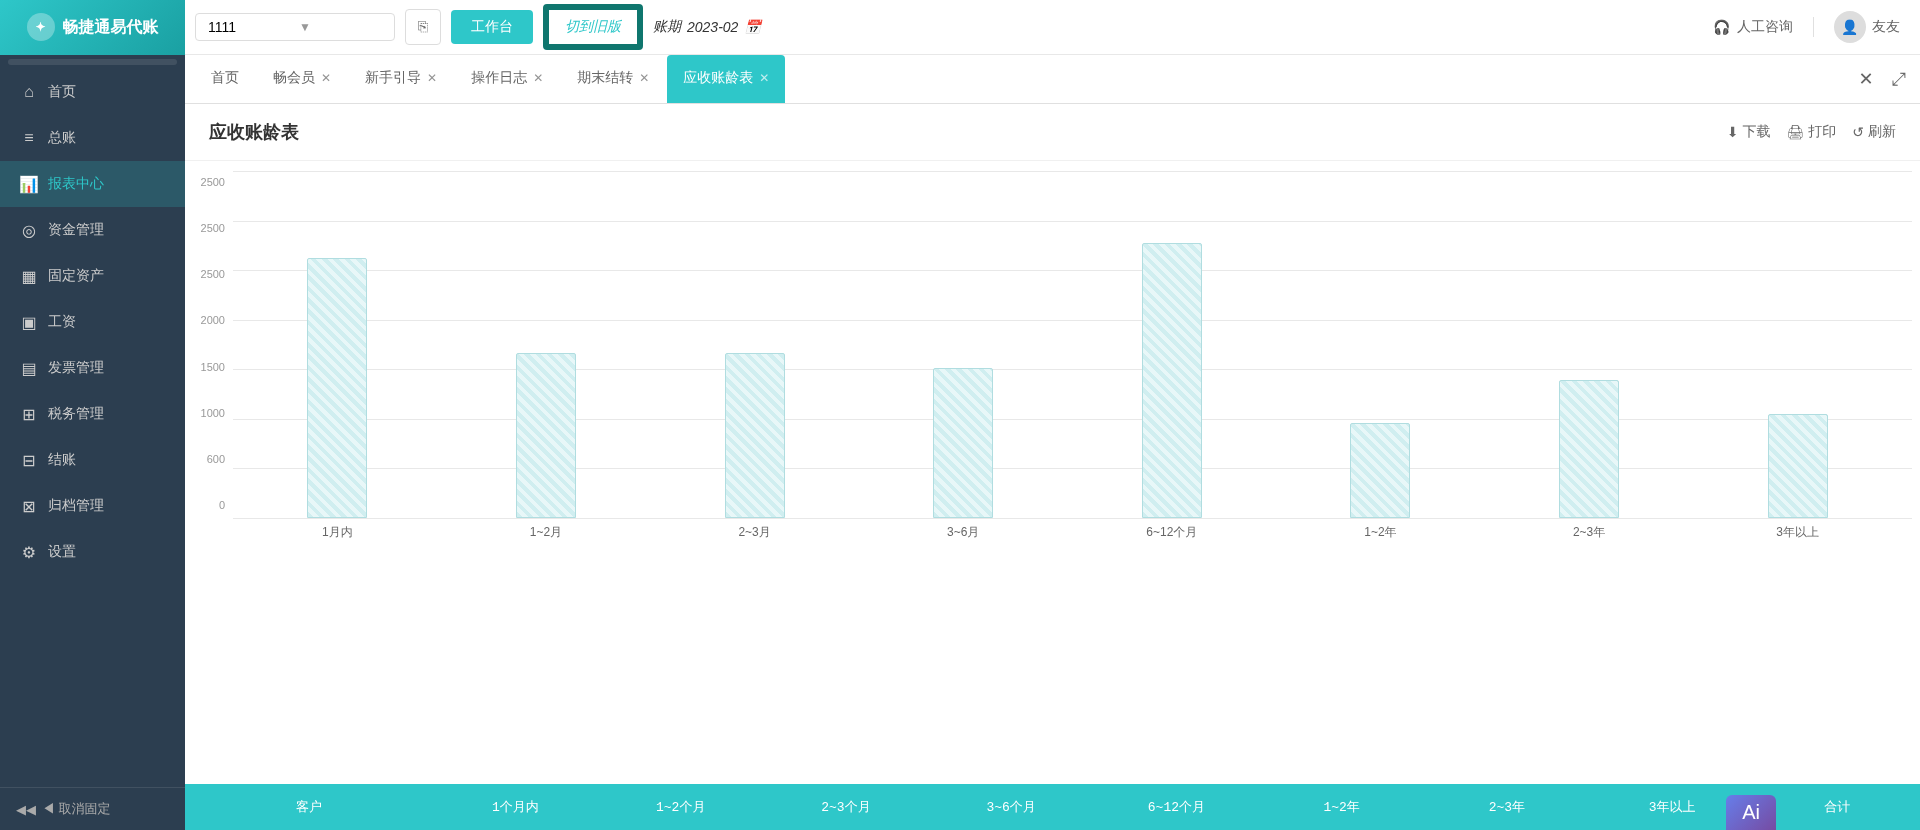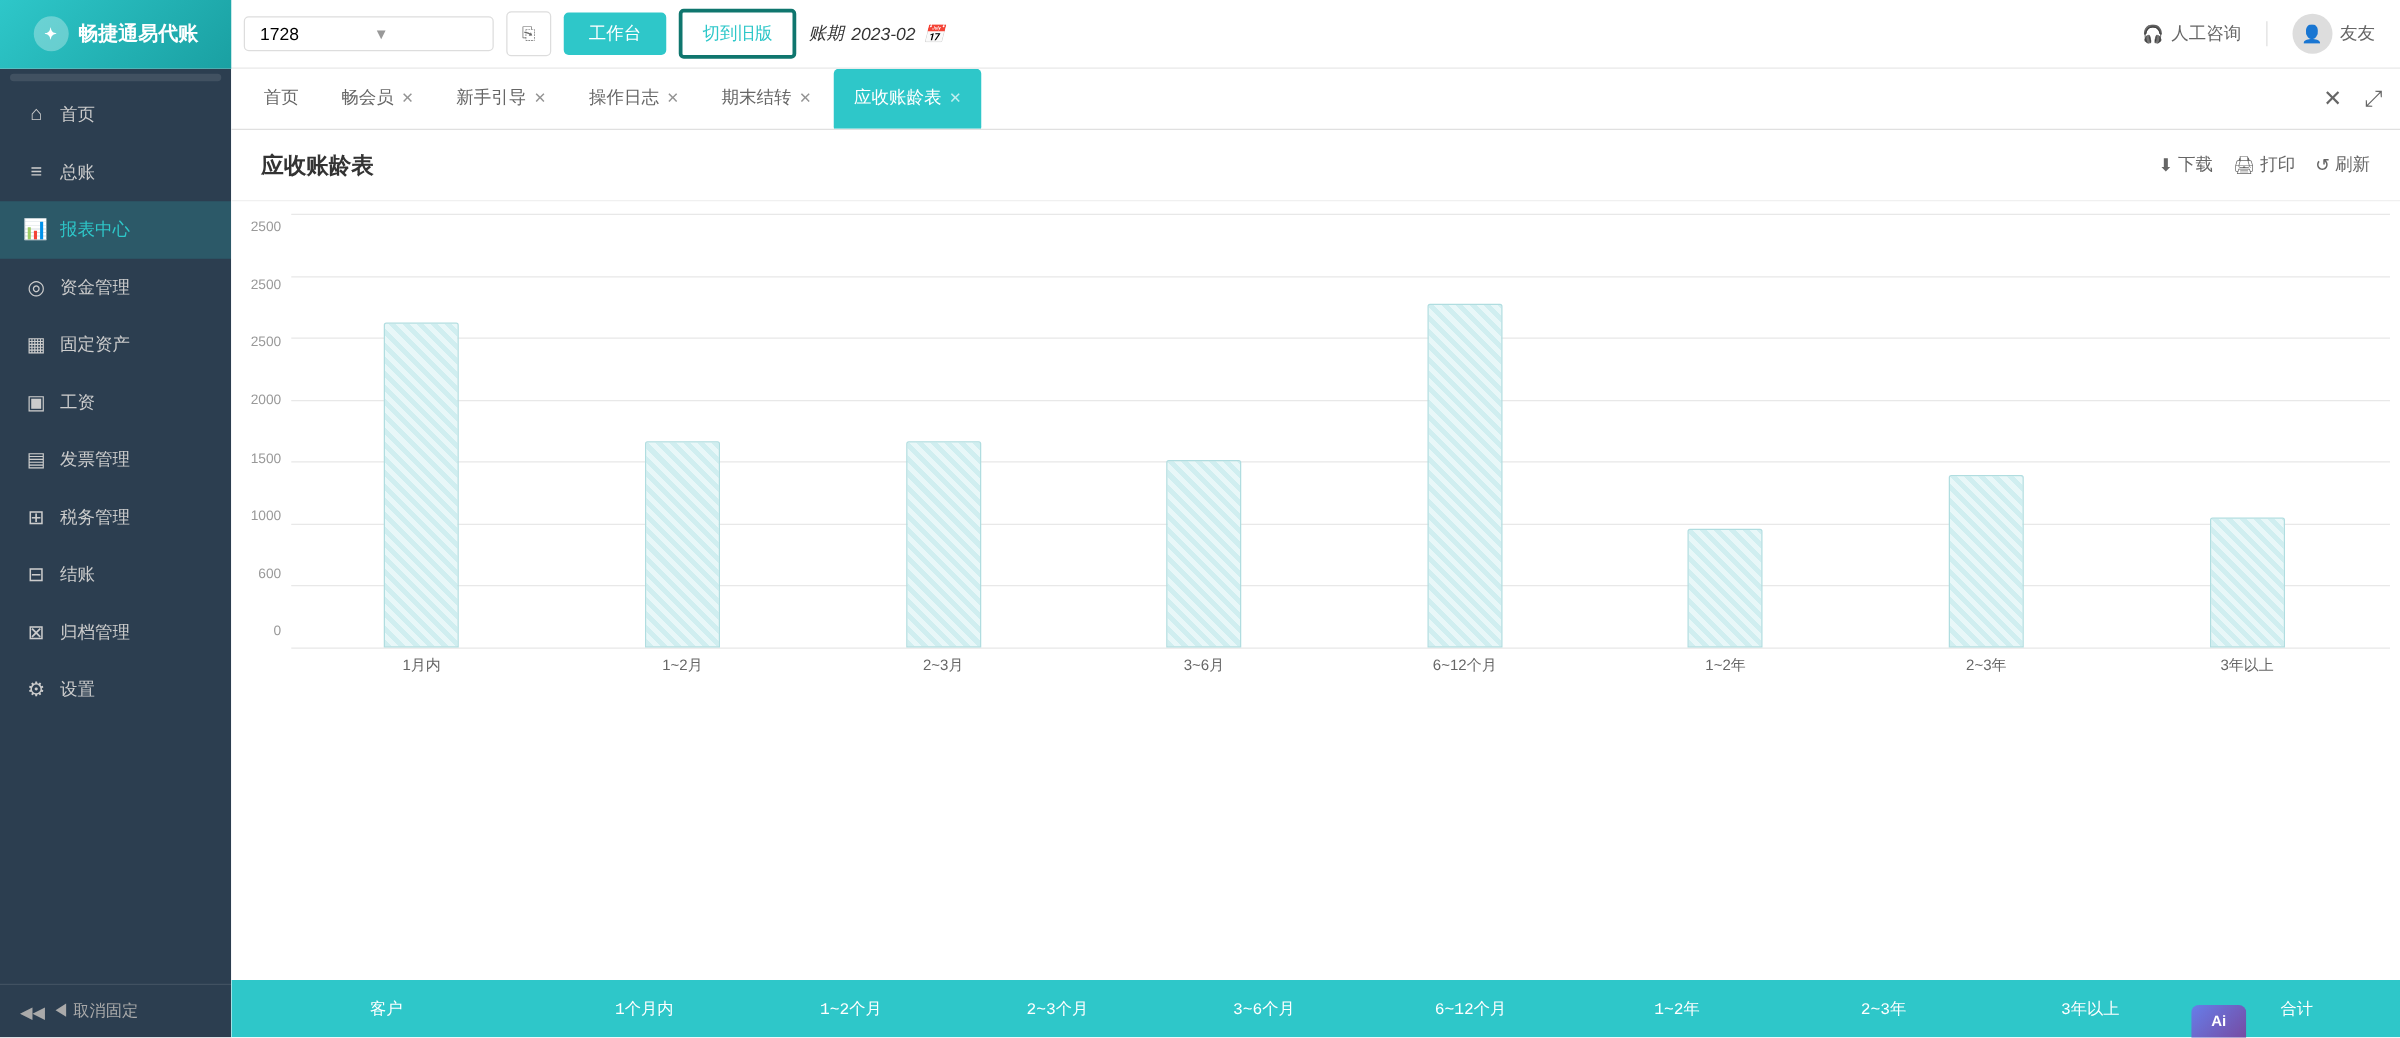--- a/index.html
+++ b/index.html
@@ -68,27 +68,28 @@
     .workbench-btn {
       background: #2ec7c9;
       color: white;
       border: none;
       padding: 8px 20px;
       border-radius: 4px;
       cursor: pointer;
       font-size: 14px;
     }
     .version-btn {
-      border: 3px solid #0f766e;
+      border: 6px solid #0f766e;
       color: #2ec7c9;
       background: #fff;
       padding: 8px 16px;
       border-radius: 4px;
       cursor: pointer;
       font-size: 14px;
+      font-style: italic;
     }
     .period-info {
       display: flex;
       align-items: center;
       gap: 6px;
       color: #333;
       font-size: 14px;
       font-style: italic;
     }
     .period-info .cal-icon { color: #2ec7c9; }
@@ -376,40 +377,40 @@
       font-family: Liberation Mono, monospace;
     }
     .th-cell:first-child {
       flex: 1.5;
     }
 
     
     .ai-badge {
       position: fixed;
       bottom: 0;
-      right: 123px;
+      right: 144px;
       background: linear-gradient(135deg, #667eea, #764ba2);
       color: white;
       padding: 6px 16px;
-      font-size: 12px;
-      font-weight: bold;
+      font-size: 20px;
+      font-weight: normal;
       border-radius: 6px 6px 0 0;
     }
   </style>
 </head>
 <body>
 
 <div class="top-bar">
   <div class="logo-area">
     <div class="logo-icon">✦</div>
     <span>畅捷通易代账</span>
   </div>
 
   <div class="company-selector">
-    <span>1728</span>
+    <span>1111</span>
     <span class="arrow">▼</span>
   </div>
 
   <button class="copy-btn">
     <span>⎘</span>
   </button>
 
   <button class="workbench-btn">工作台</button>
 
   <button class="version-btn">切到旧版</button>

